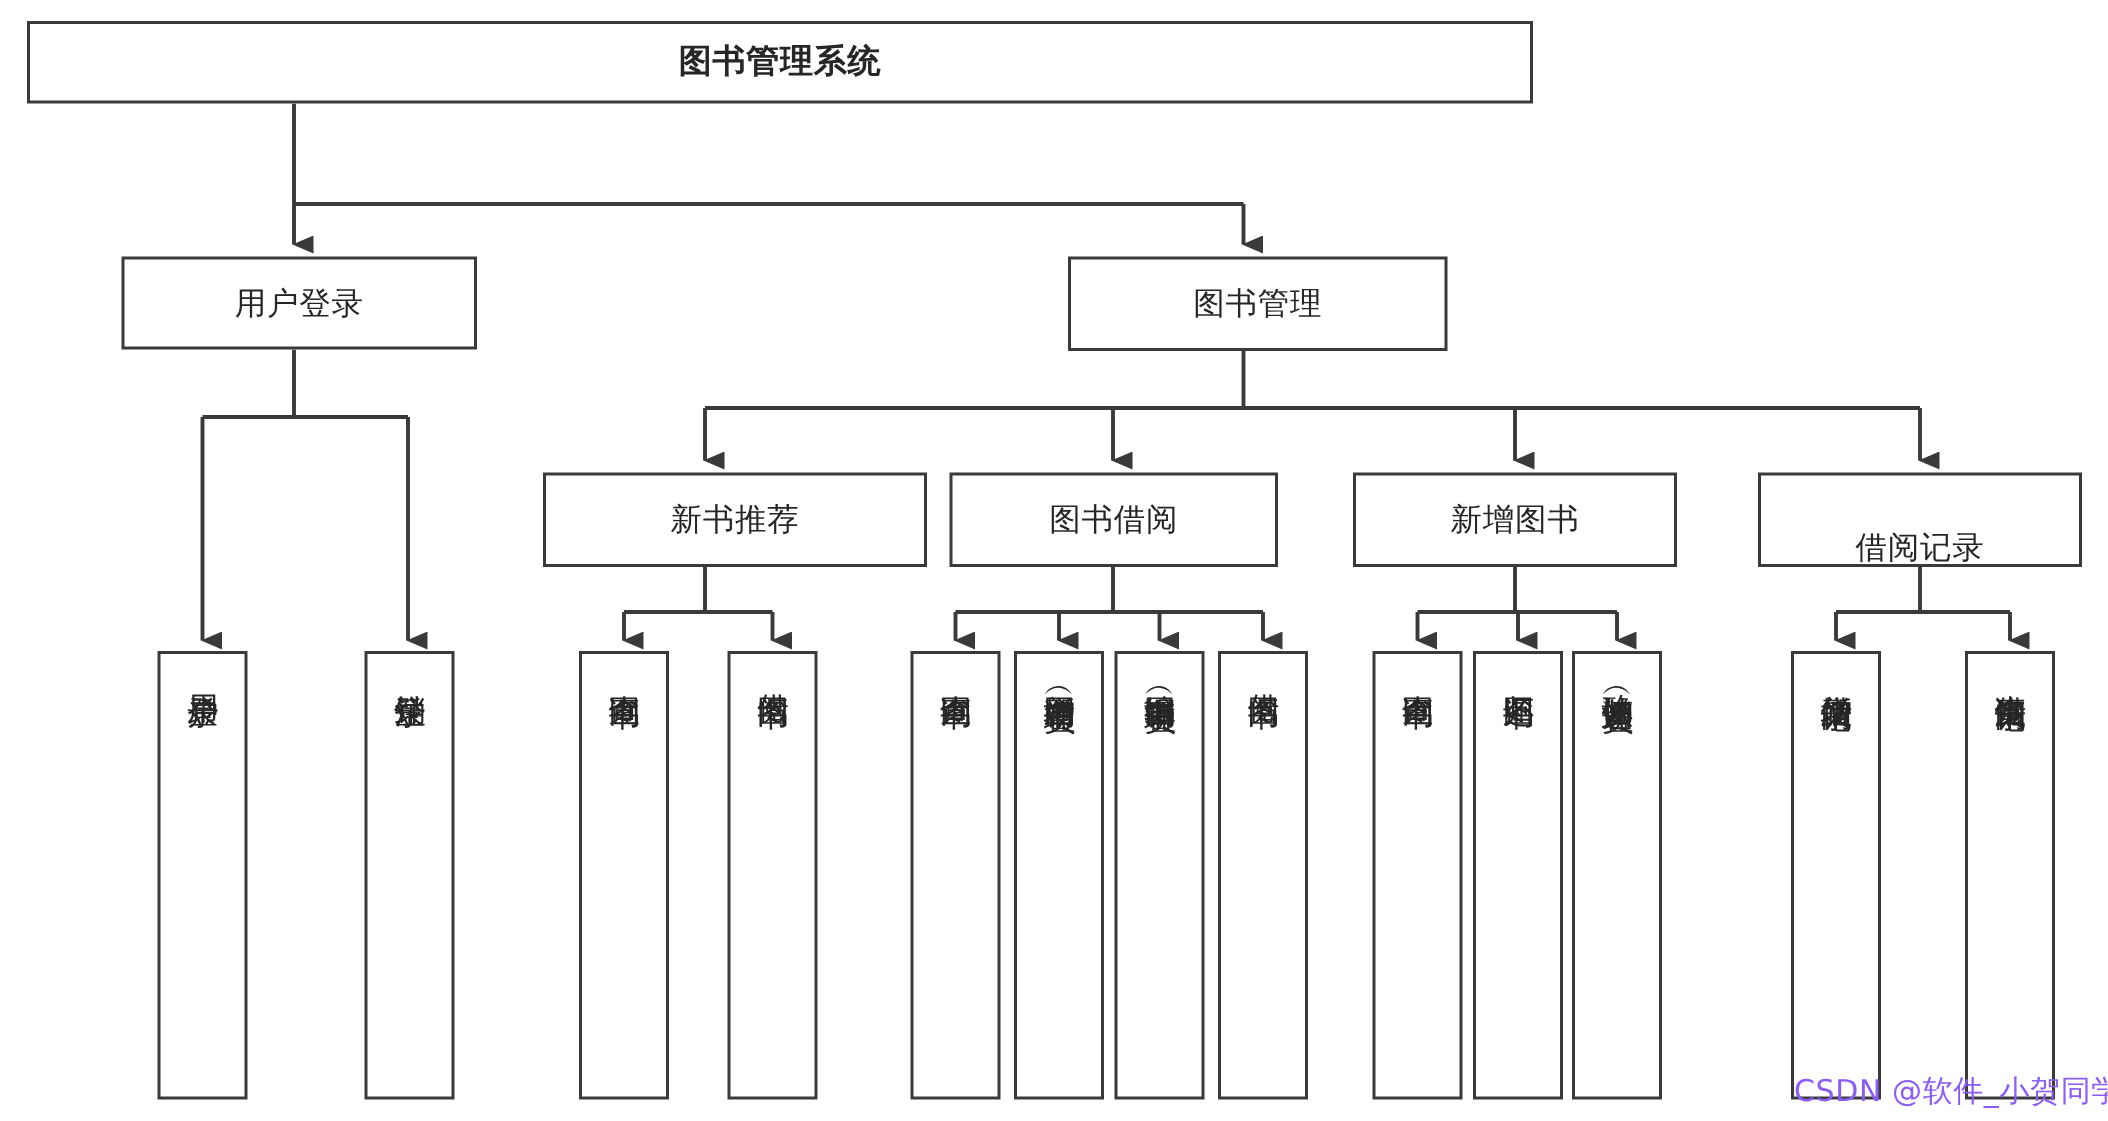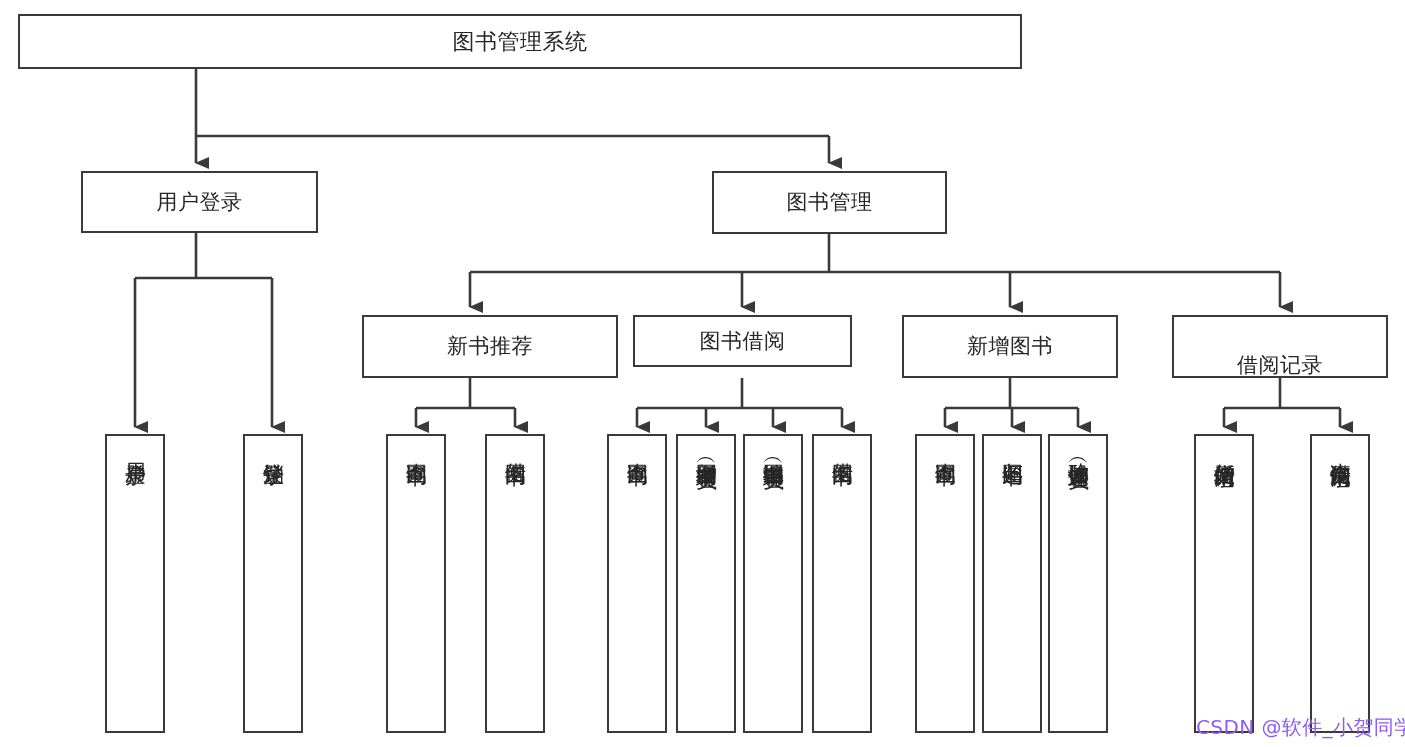--- a/index.html
+++ b/index.html
@@ -119,35 +119,35 @@
       <path d="M 1012 408 L 1012 427" marker-end="url(#arrow)"></path>
       <path d="M 1078 408 L 1078 427" marker-end="url(#arrow)"></path>
 
       <path d="M 1280 378 L 1280 408"></path>
       <path d="M 1224 408 L 1340 408"></path>
       <path d="M 1224 408 L 1224 427" marker-end="url(#arrow)"></path>
       <path d="M 1340 408 L 1340 427" marker-end="url(#arrow)"></path>
     </g>
   </svg>
 
-  <div class="node root" style="left:18px; top:14px; width:1004px; height:55px;">
+  <div class="node root" style="left:18px; top:14px; width:1004px; height:55px;font-weight:bold;">
     <span class="label">图书管理系统</span>
   </div>
 
   <div class="node" style="left:81px; top:171px; width:237px; height:62px;">
     <span class="label">用户登录</span>
   </div>
-  <div class="node" style="left:712px; top:171px; width:235px; height:63px;">
+  <div class="node" style="left:712px; top:171px; width:253px; height:63px;">
     <span class="label">图书管理</span>
   </div>
 
   <div class="node" style="left:362px; top:315px; width:256px; height:63px;">
     <span class="label">新书推荐</span>
   </div>
-  <div class="node" style="left:633px; top:315px; width:219px; height:52px;">
+  <div class="node" style="left:633px; top:315px; width:219px; height:63px;">
     <span class="label">图书借阅</span>
   </div>
   <div class="node" style="left:902px; top:315px; width:216px; height:63px;">
     <span class="label">新增图书</span>
   </div>
   <div class="node" style="left:1172px; top:315px; width:216px; height:63px;align-items:flex-end;">
     <span class="label">借阅记录</span>
   </div>
 
   <div class="node leaf" style="left:105px; top:434px; width:60px; height:299px;">

